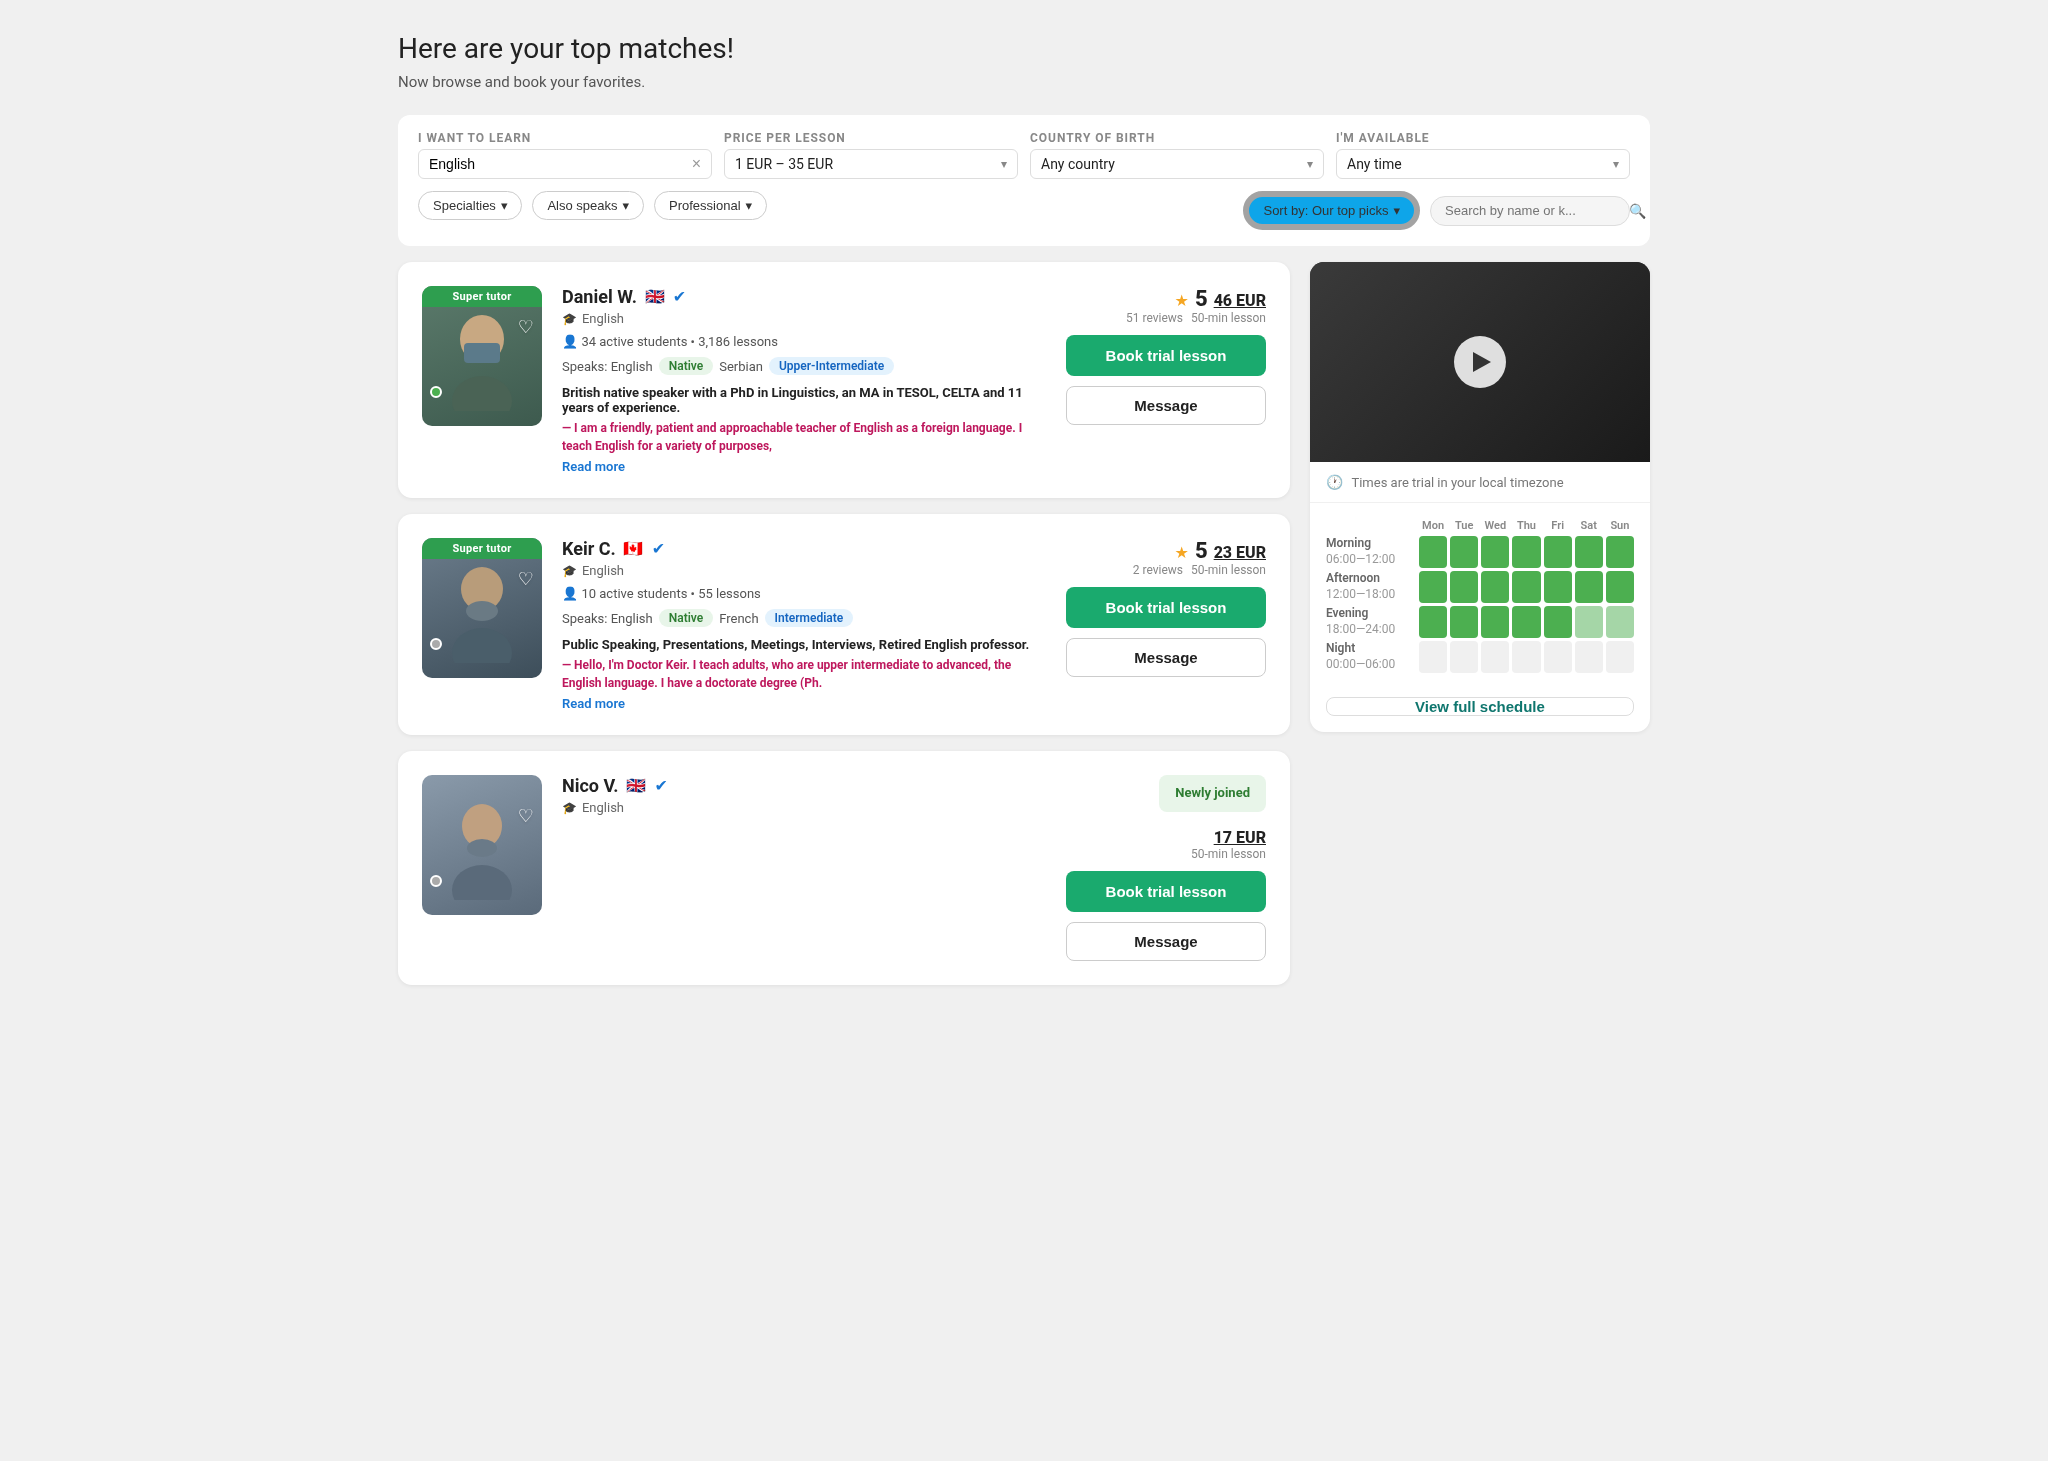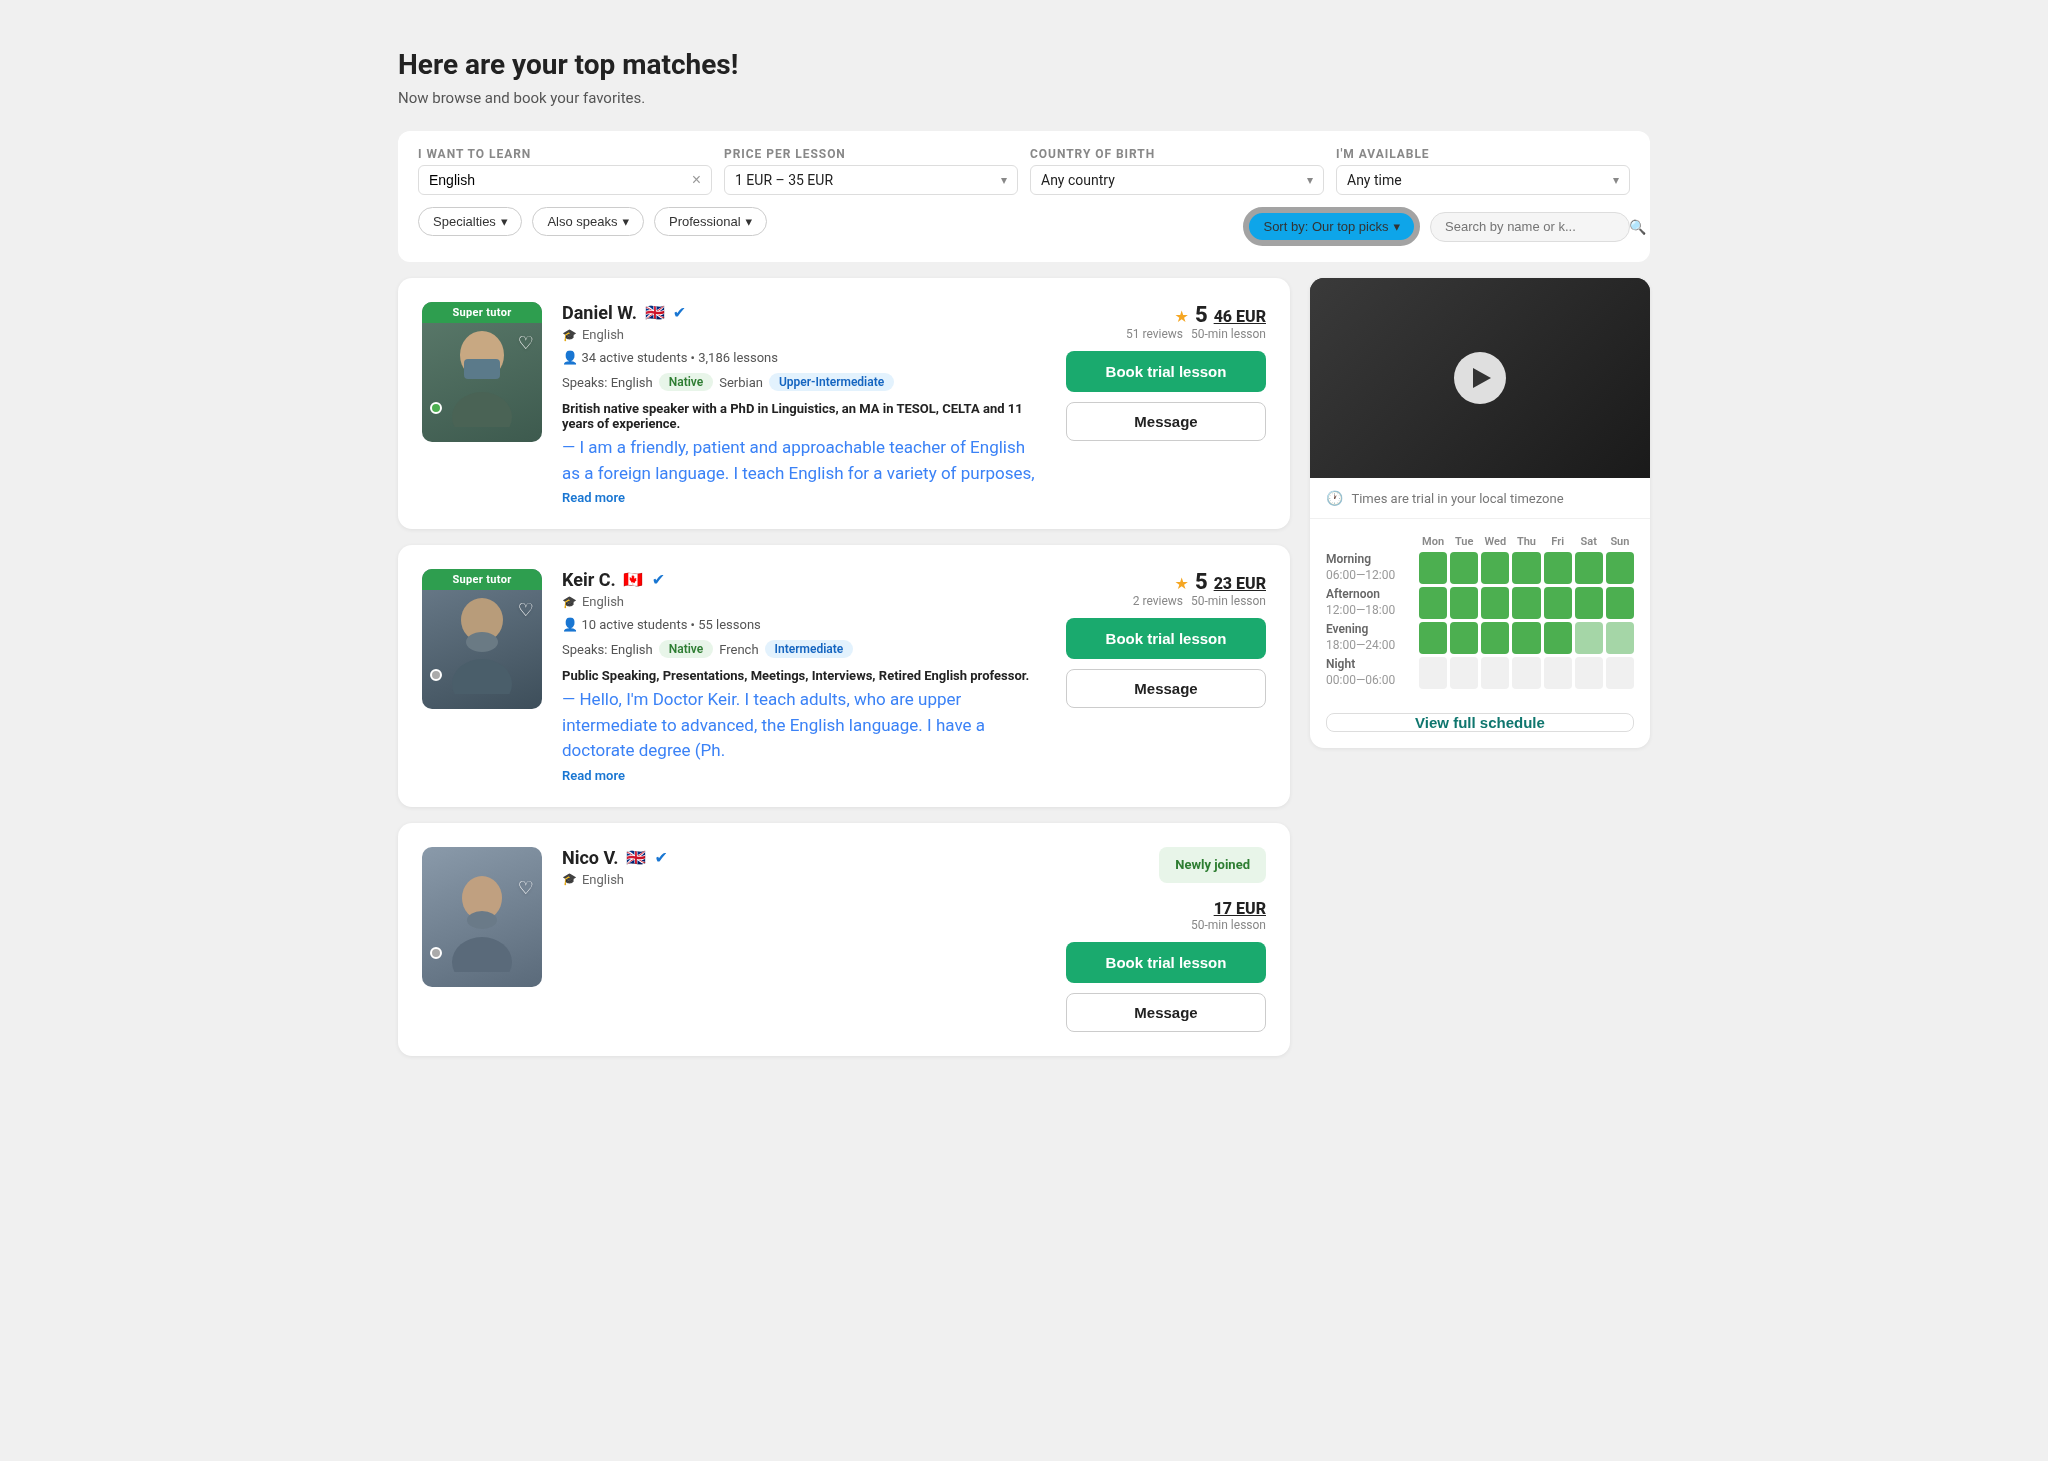--- a/index.html
+++ b/index.html
@@ -9,23 +9,22 @@
       color: #222;
       font-size: 14px;
     }
     .page-wrapper {
       max-width: 1300px;
       margin: 0 auto;
       padding: 32px 24px;
     }
     .page-title {
       font-size: 28px;
-      font-weight: 700;
+      font-weight: 400;
       margin-bottom: 8px;
-      margin-top: 16px;
     }
     .page-subtitle {
       font-size: 15px;
       color: #555;
       margin-bottom: 24px;
     }
 
     
     .filter-bar {
       background: #fff;
@@ -296,23 +295,24 @@
     .lang-tag-blue {
       background: #e3f2fd;
       color: #1565c0;
     }
     .tutor-bio-title {
       font-size: 13px;
       font-weight: 700;
       margin-bottom: 4px;
     }
     .tutor-bio-text {
-      font-size: 17px;
-      color: #3b82f6;
+      font-size: 12px;
+      color: #be185d;
       line-height: 1.5;
+      font-weight: bold;
     }
     .read-more-link {
       color: #1976d2;
       cursor: pointer;
       font-size: 13px;
       font-weight: 600;
       text-decoration: none;
       display: inline-block;
       margin-top: 4px;
     }

